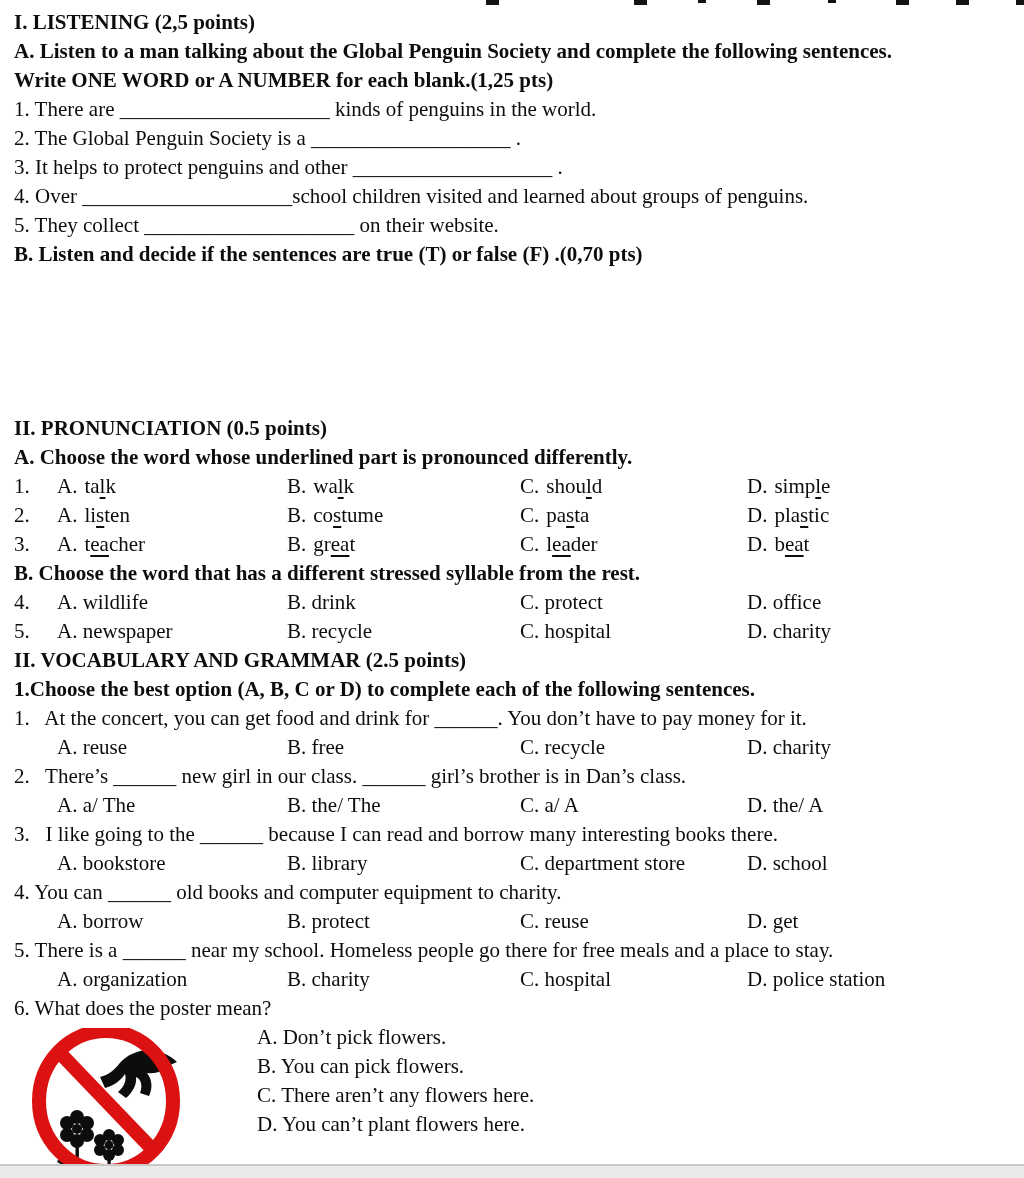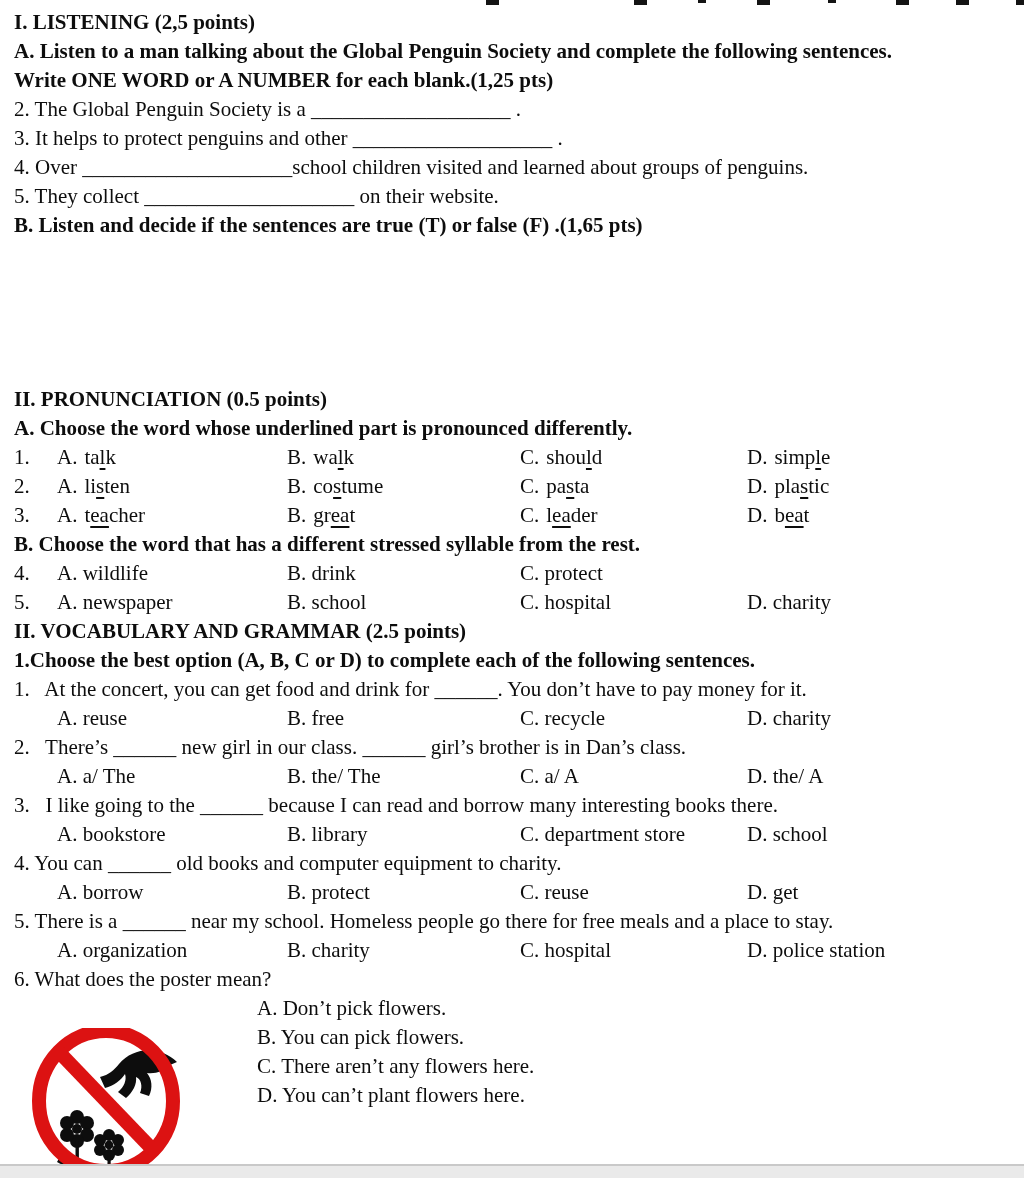--- a/index.html
+++ b/index.html
@@ -63,26 +63,27 @@
   <span class="frag" style="left:956px;width:13px;"></span>
   <span class="frag" style="left:1016px;width:8px;"></span>
 </div>
 
 <div class="doc">
 
   <div class="line h">I. LISTENING (2,5 points)</div>
   <div class="line bi">A. Listen to a man talking about the Global Penguin Society and complete the following sentences.</div>
   <div class="line bi">Write ONE WORD or A NUMBER for each blank.(1,25 pts)</div>
 
+  <div class="line">1. There are ____________________ kinds of penguins in the world.</div>
   <div class="line">2. The Global Penguin Society is a ___________________ .</div>
   <div class="line">3. It helps to protect penguins and other ___________________ .</div>
   <div class="line">4. Over ____________________school children visited and learned about groups of penguins.</div>
   <div class="line">5. They collect ____________________ on their website.</div>
 
-  <div class="line bi">B. Listen and decide if the sentences are true (T) or false (F) .(1,65 pts)</div>
+  <div class="line bi">B. Listen and decide if the sentences are true (T) or false (F) .(0,70 pts)</div>
 
   <div class="line tf-line b6">
     
     <span class="tf-blank">__________</span>
   </div>
   <div class="line tf-line b7">
     
     <span class="tf-blank">__________</span>
   </div>
   <div class="line tf-line b8">
@@ -123,25 +124,26 @@
     <span class="opt"><span class="label">D.</span><span>b</span><span class="ul">ea</span><span>t</span></span>
   </div>
 
   <div class="line bi">B. Choose the word that has a different stressed syllable from the rest.</div>
 
   <div class="optrow">
     <span class="num">4.</span>
     <span class="opt">A. wildlife</span>
     <span class="opt">B. drink</span>
     <span class="opt">C. protect</span>
+    <span class="opt">D. office</span>
   </div>
   <div class="optrow">
     <span class="num">5.</span>
     <span class="opt">A. newspaper</span>
-    <span class="opt">B. school</span>
+    <span class="opt">B. recycle</span>
     <span class="opt">C. hospital</span>
     <span class="opt">D. charity</span>
   </div>
 
   <div class="line h">II. VOCABULARY AND GRAMMAR (2.5 points)</div>
   <div class="line bi">1.Choose the best option (A, B, C or D) to complete each of the following sentences.</div>
 
   <div class="line">1.   At the concert, you can get food and drink for ______. You don’t have to pay money for it.</div>
   <div class="optrow">
     <span class="num"></span>

